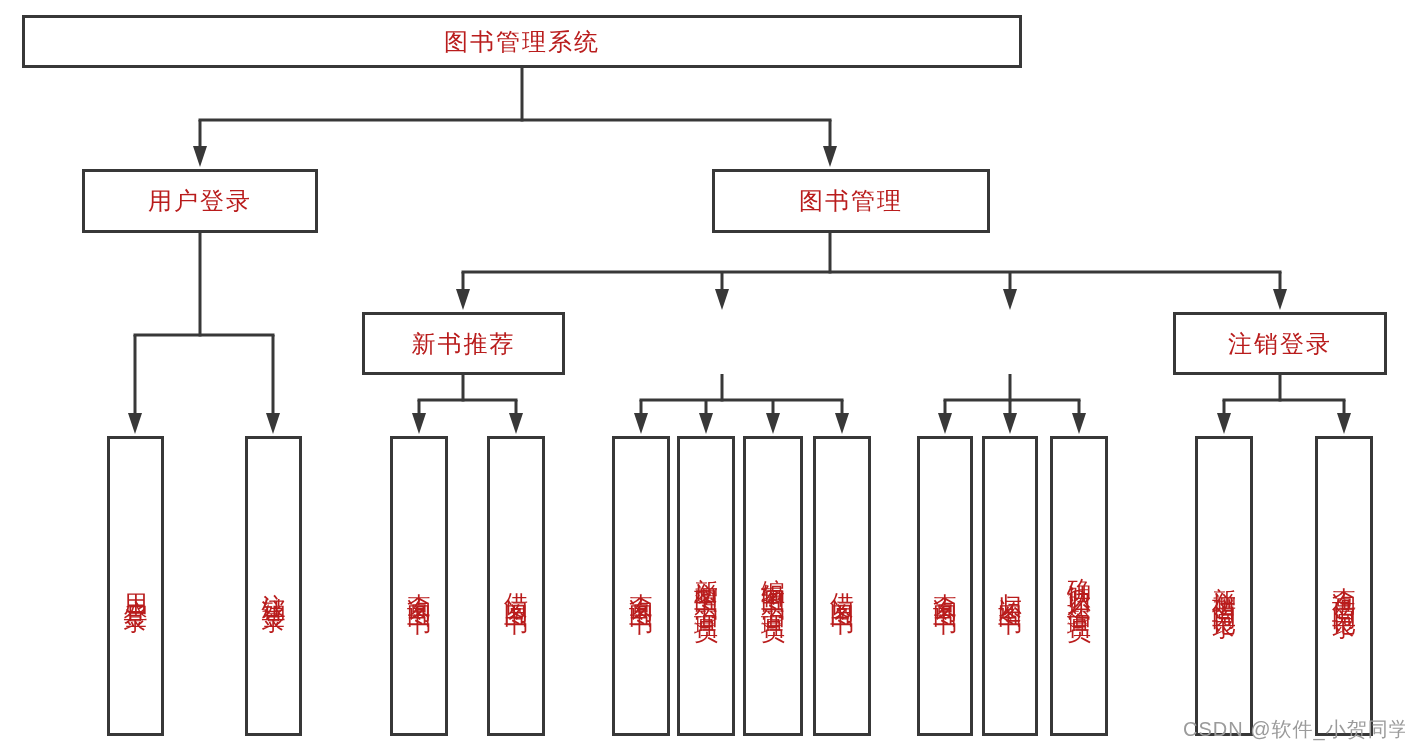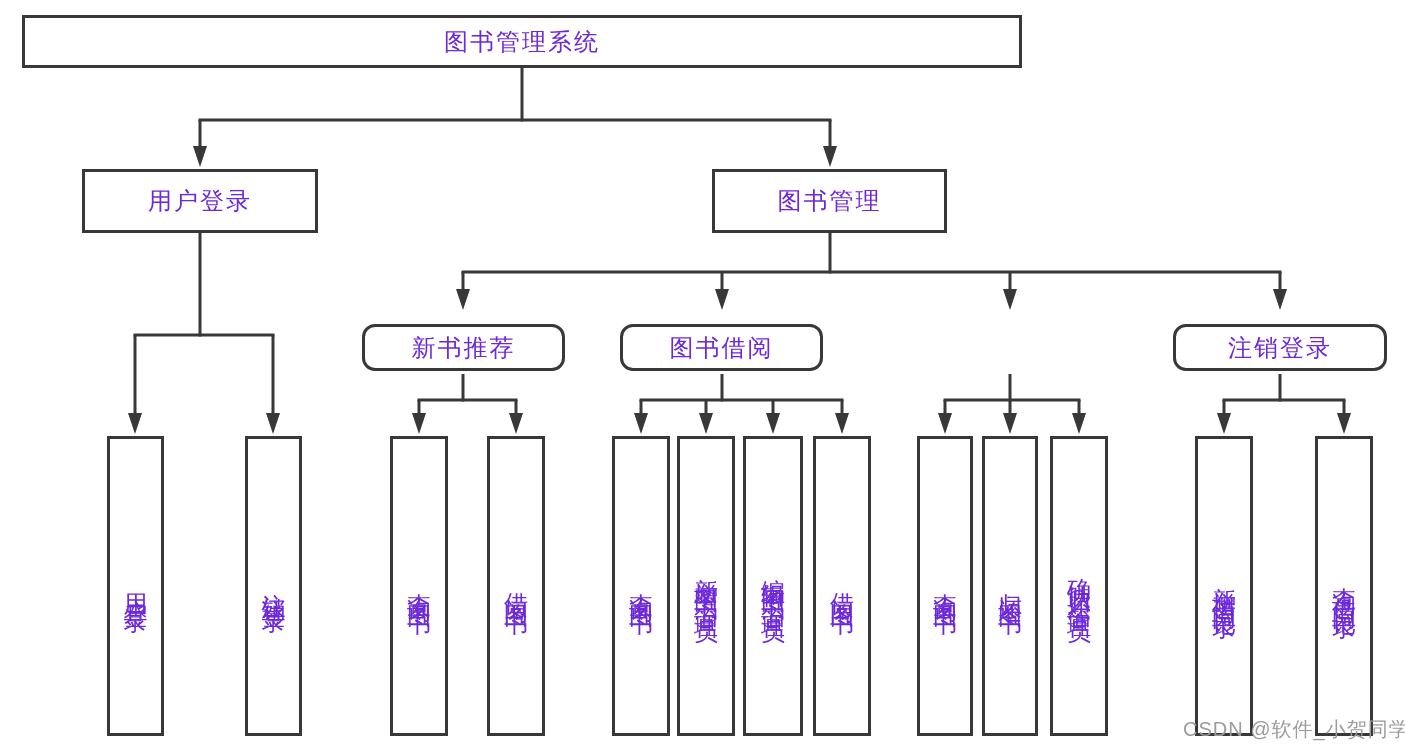--- a/index.html
+++ b/index.html
@@ -19,21 +19,21 @@
     position: absolute;
     left: 0; top: 0;
     width: 1405px; height: 747px;
     z-index: 0;
   }
   .node {
     position: absolute;
     box-sizing: border-box;
     border: 3px solid #383838;
     background: #ffffff;
-    color: #6d28d9;
+    color: #b91c1c;
     display: flex;
     align-items: center;
     justify-content: center;
     z-index: 1;
   }
   .node .hlabel {
     font-size: 24px;
     letter-spacing: 2px;
     line-height: 1;
     white-space: nowrap;
@@ -41,22 +41,22 @@
   .node .vlabel {
     writing-mode: vertical-rl;
     text-orientation: mixed;
     font-size: 24px;
     letter-spacing: 6px;
     line-height: 1;
     white-space: nowrap;
   }
   .lvl1 { left: 22px;  top: 15px;  width: 1000px; height: 53px; }
   .lvl2-a { left: 82px;  top: 169px; width: 236px; height: 64px; }
-  .lvl2-b { left: 712px; top: 169px; width: 235px; height: 64px; }
-  .lvl3 { top: 324px; height: 47px; border-radius: 13px; }
+  .lvl2-b { left: 712px; top: 169px; width: 278px; height: 64px; }
+  .lvl3 { top: 312px; height: 63px; }
   .g0 { left: 362px;  width: 203px; }
   .g1 { left: 620px;  width: 203px; }
   .g2 { left: 903px;  width: 214px; }
   .g3 { left: 1173px; width: 214px; }
   .leaf { top: 436px; height: 300px; }
   #watermark {
     position: absolute;
     left: 1183px;
     top: 716px;
     z-index: 2;
@@ -156,23 +156,20 @@
   <div class="node lvl2-a">
     <span class="hlabel">用户登录</span>
   </div>
   <div class="node lvl2-b">
     <span class="hlabel">图书管理</span>
   </div>
 
   <div class="node lvl3 g0">
     <span class="hlabel">新书推荐</span>
   </div>
-  <div class="node lvl3 g1">
-    <span class="hlabel">图书借阅</span>
-  </div>
   <div class="node lvl3 g3">
     <span class="hlabel">注销登录</span>
   </div>
 
   <div class="node leaf" style="left:107px;width:57px">
     <span class="vlabel">用户登录</span>
   </div>
   <div class="node leaf" style="left:245px;width:57px">
     <span class="vlabel">注销登录</span>
   </div>

